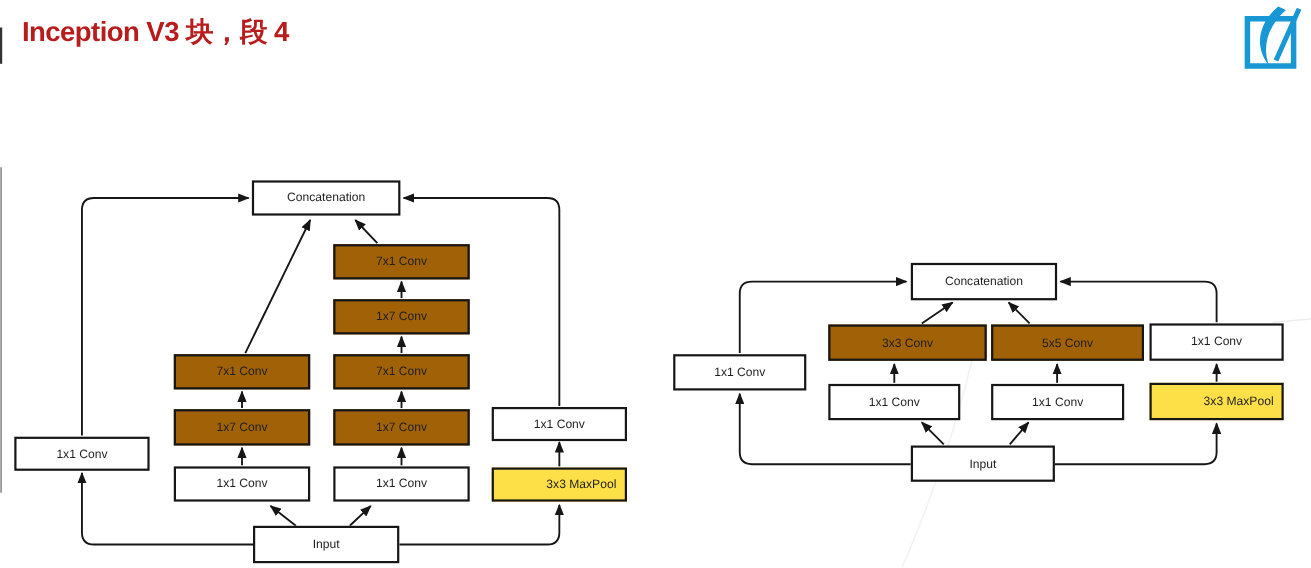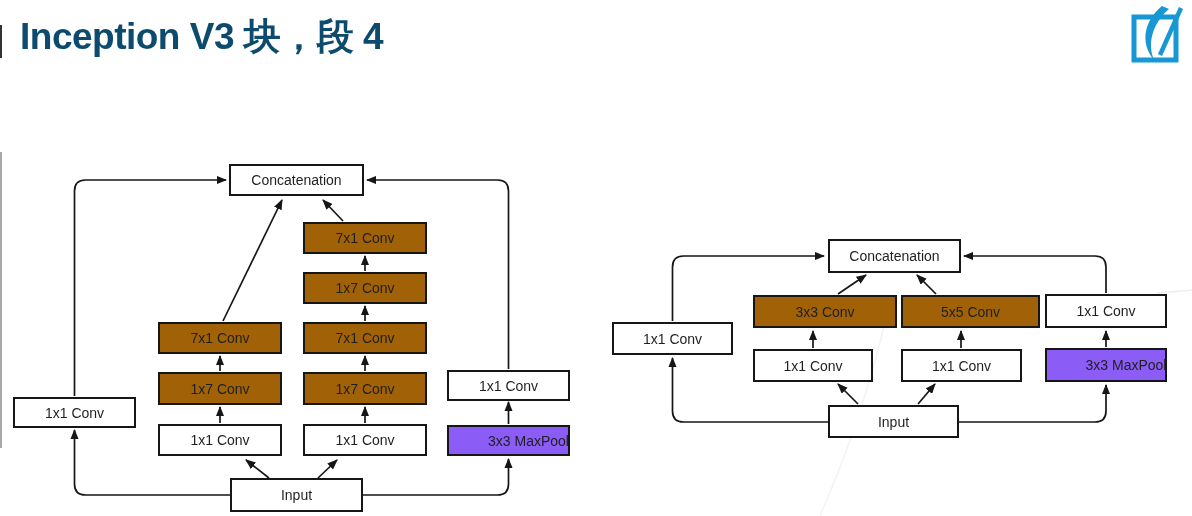--- a/index.html
+++ b/index.html
@@ -1,26 +1,26 @@
 <!DOCTYPE html>
 <html><head>
 <meta charset="utf-8">
 <style>
   html,body{margin:0;padding:0;background:#ffffff;}
   #canvas{position:relative;width:1192px;height:516px;background:#ffffff;overflow:hidden;
           font-family:"Liberation Sans","DejaVu Sans",sans-serif;}
-  #title{position:absolute;left:20px;top:12px;font-size:37px;font-weight:700;color:#0c4a6e;
+  #title{position:absolute;left:20px;top:12px;font-size:25px;font-weight:700;color:#b91c1c;
          letter-spacing:-0.5px;white-space:nowrap;}
   #logo{position:absolute;left:1124px;top:4px;width:64px;height:62px;}
   svg.arrows{position:absolute;left:0;top:0;width:1192px;height:516px;}
   .node{position:absolute;box-sizing:border-box;border:2px solid #161616;background:#ffffff;
-        display:flex;align-items:center;justify-content:center;font-size:14px;color:#1f1f1f;
+        display:flex;align-items:center;justify-content:center;font-size:11px;color:#1f1f1f;
         white-space:nowrap;}
   .fill-conv{background:#a16207;}
-  .fill-pool{background:#8b5cf6;padding-left:40px;}
+  .fill-pool{background:#fde047;padding-left:40px;}
 </style>
 </head>
 <body>
 
 <div id="canvas">
 
   <div id="title">Inception V3 块，段 4</div>
 
   <div id="logo">
     <svg viewBox="0 0 64 62" width="64" height="62">

